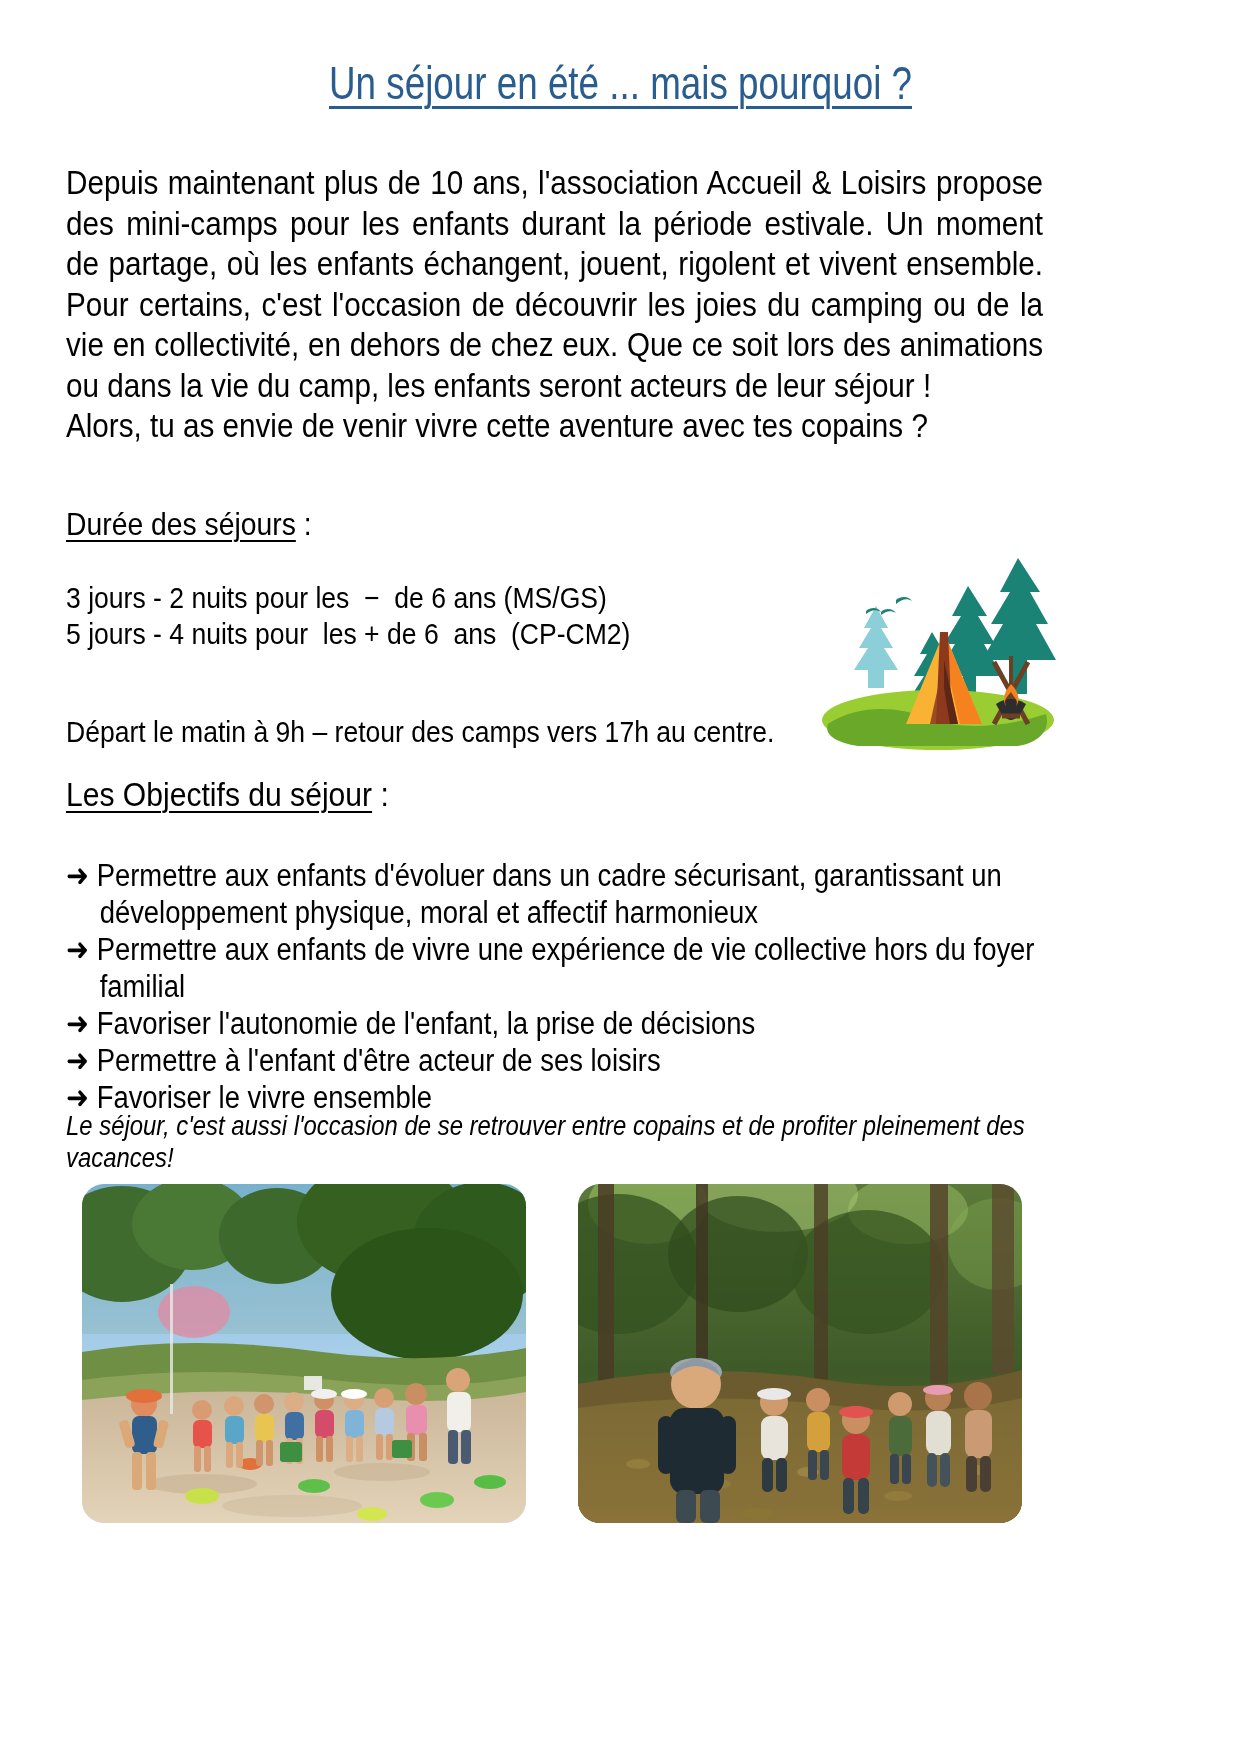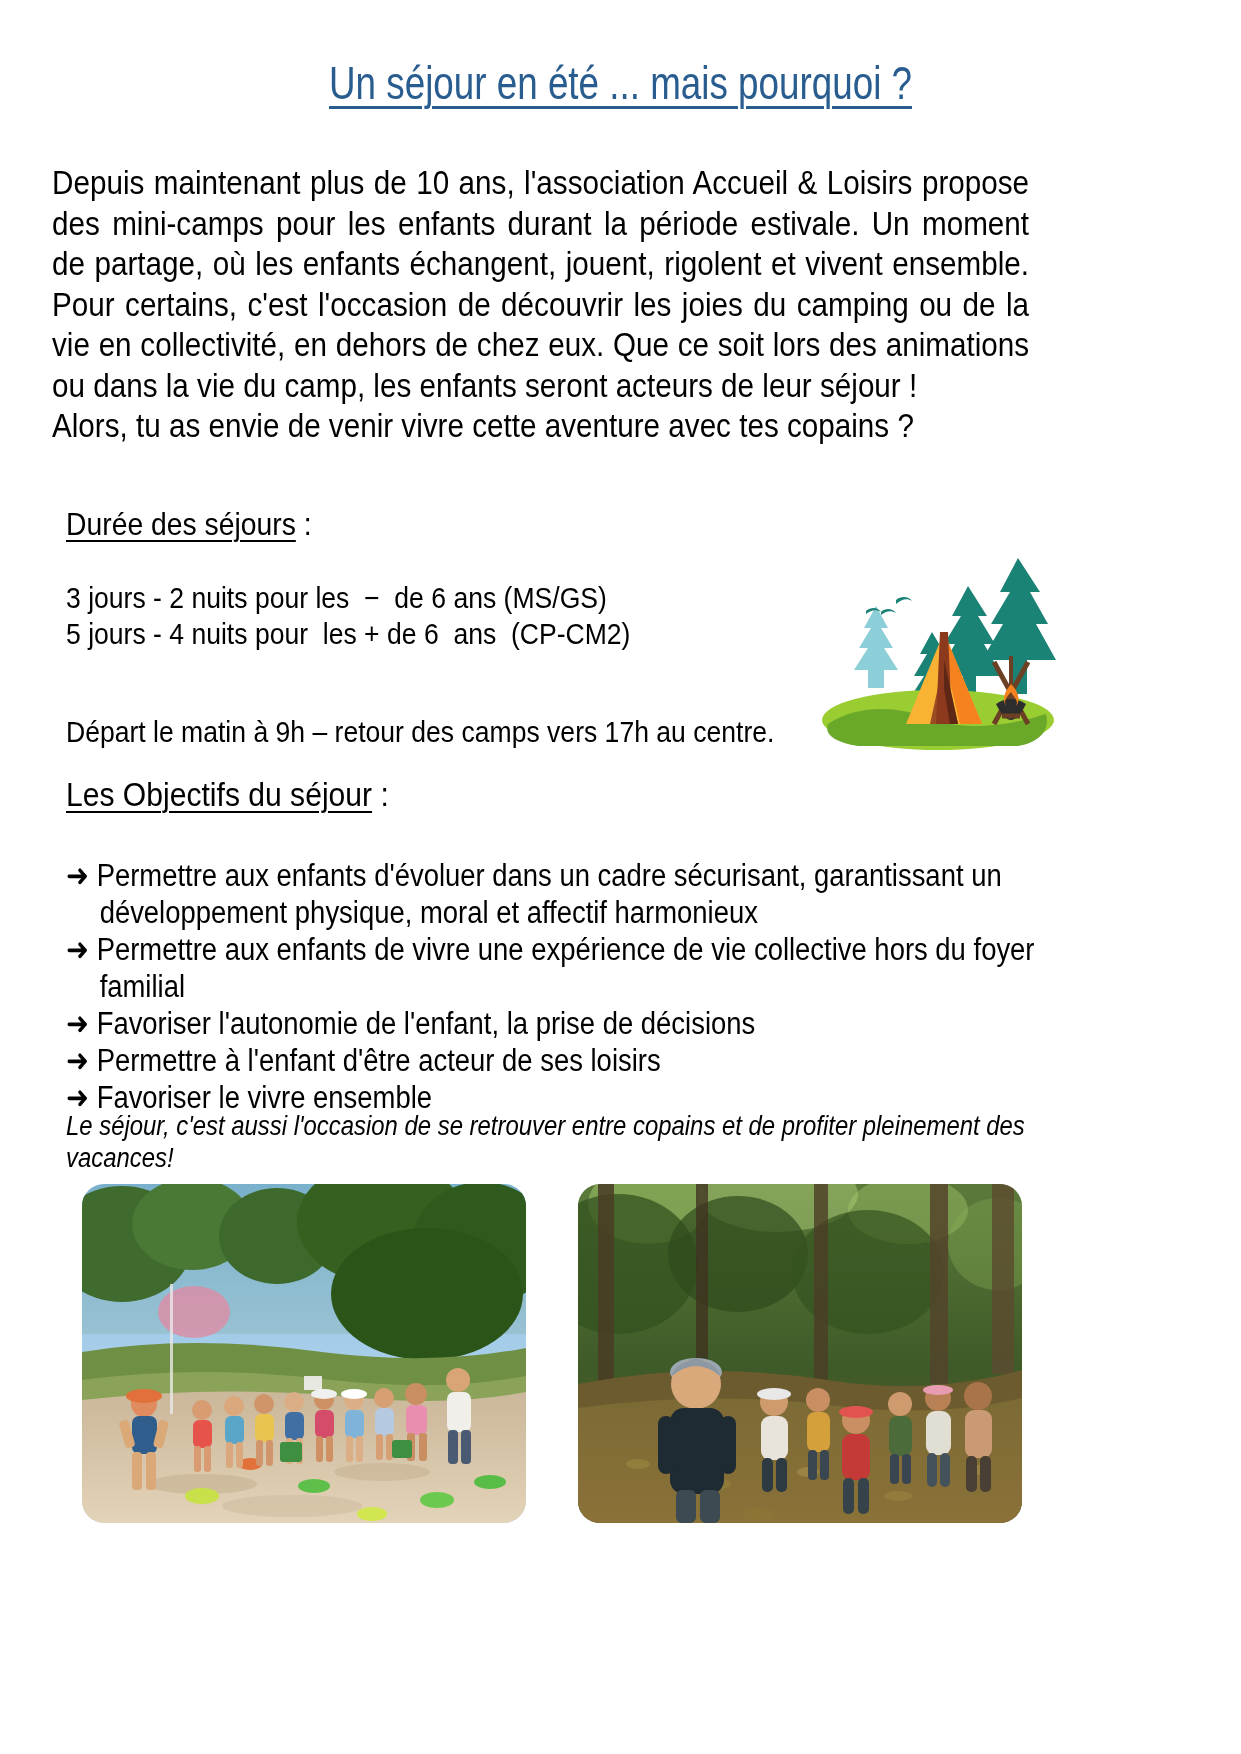--- a/index.html
+++ b/index.html
@@ -39,21 +39,21 @@
   }
   .title span.u {
     text-decoration: underline;
     text-underline-offset: 7px;
     text-decoration-thickness: 3px;
   }
 
   
   .body-wrap {
     position: absolute;
-    left: 52px;
+    left: 66px;
     top: 163px;
     width: 978px;
   }
   .intro {
     font-size: 33.5px;
     line-height: 40.5px;
     text-align: justify;
     transform: scaleX(0.885);
     transform-origin: left top;
     width: 1104px;

